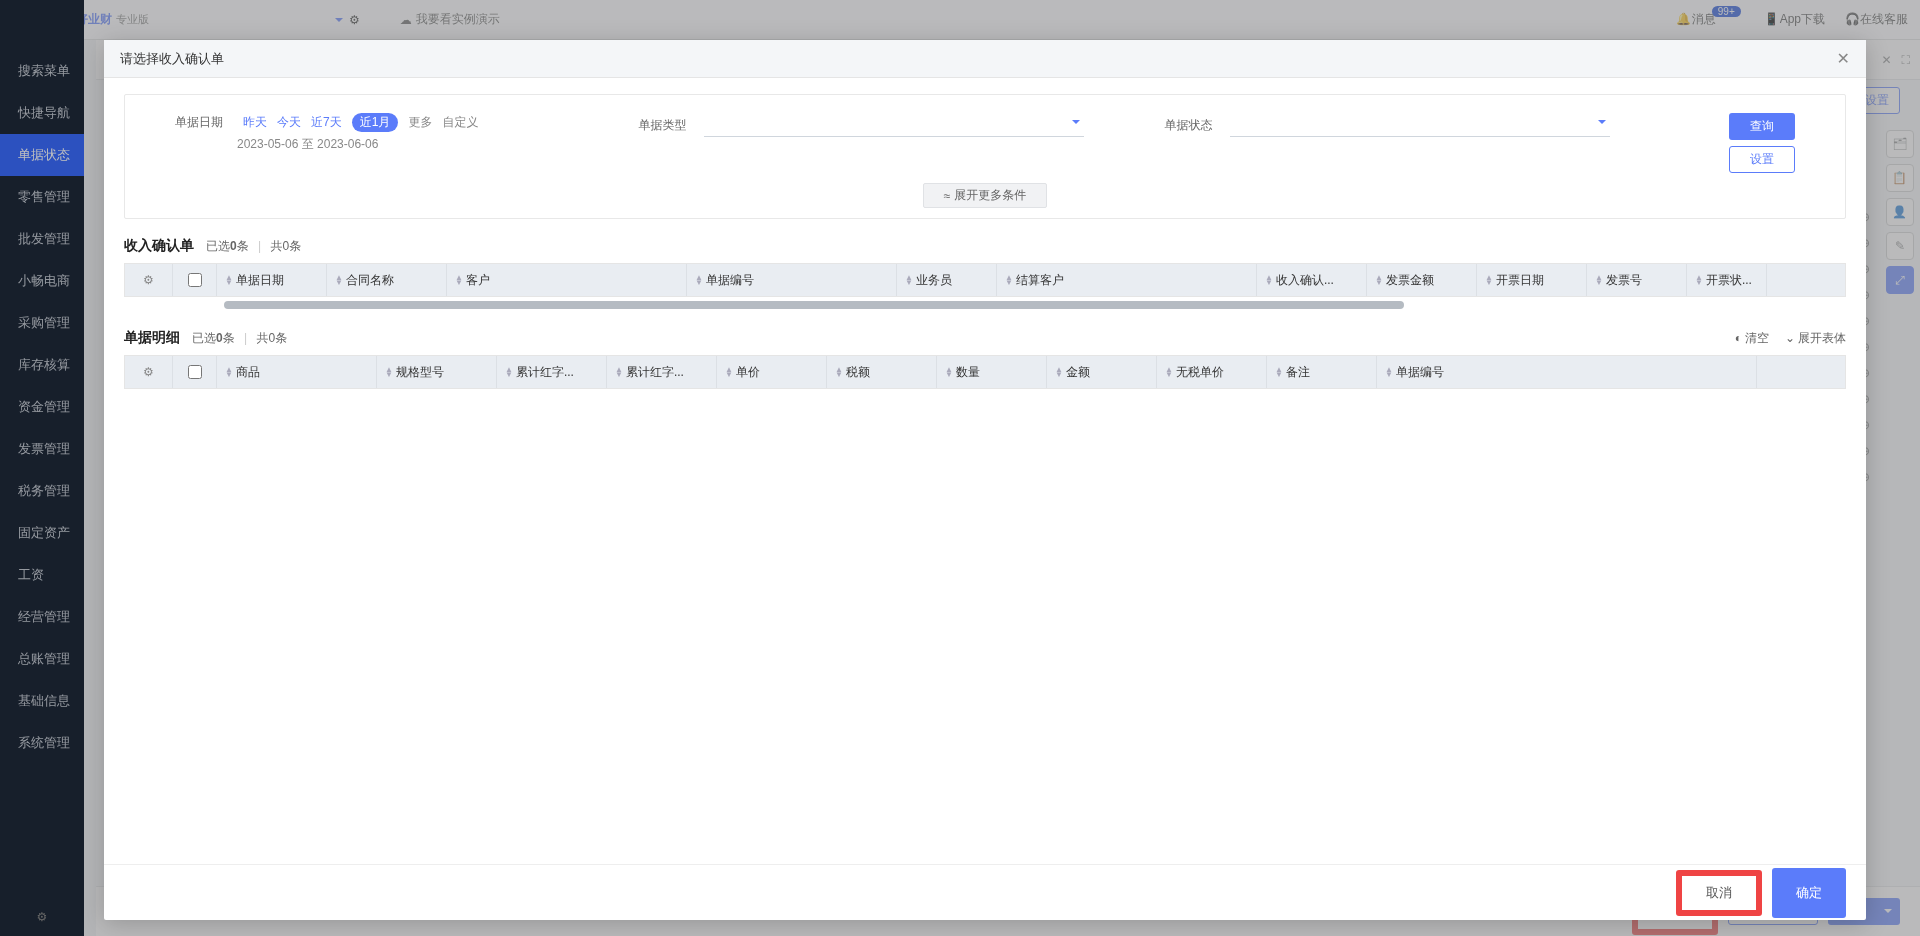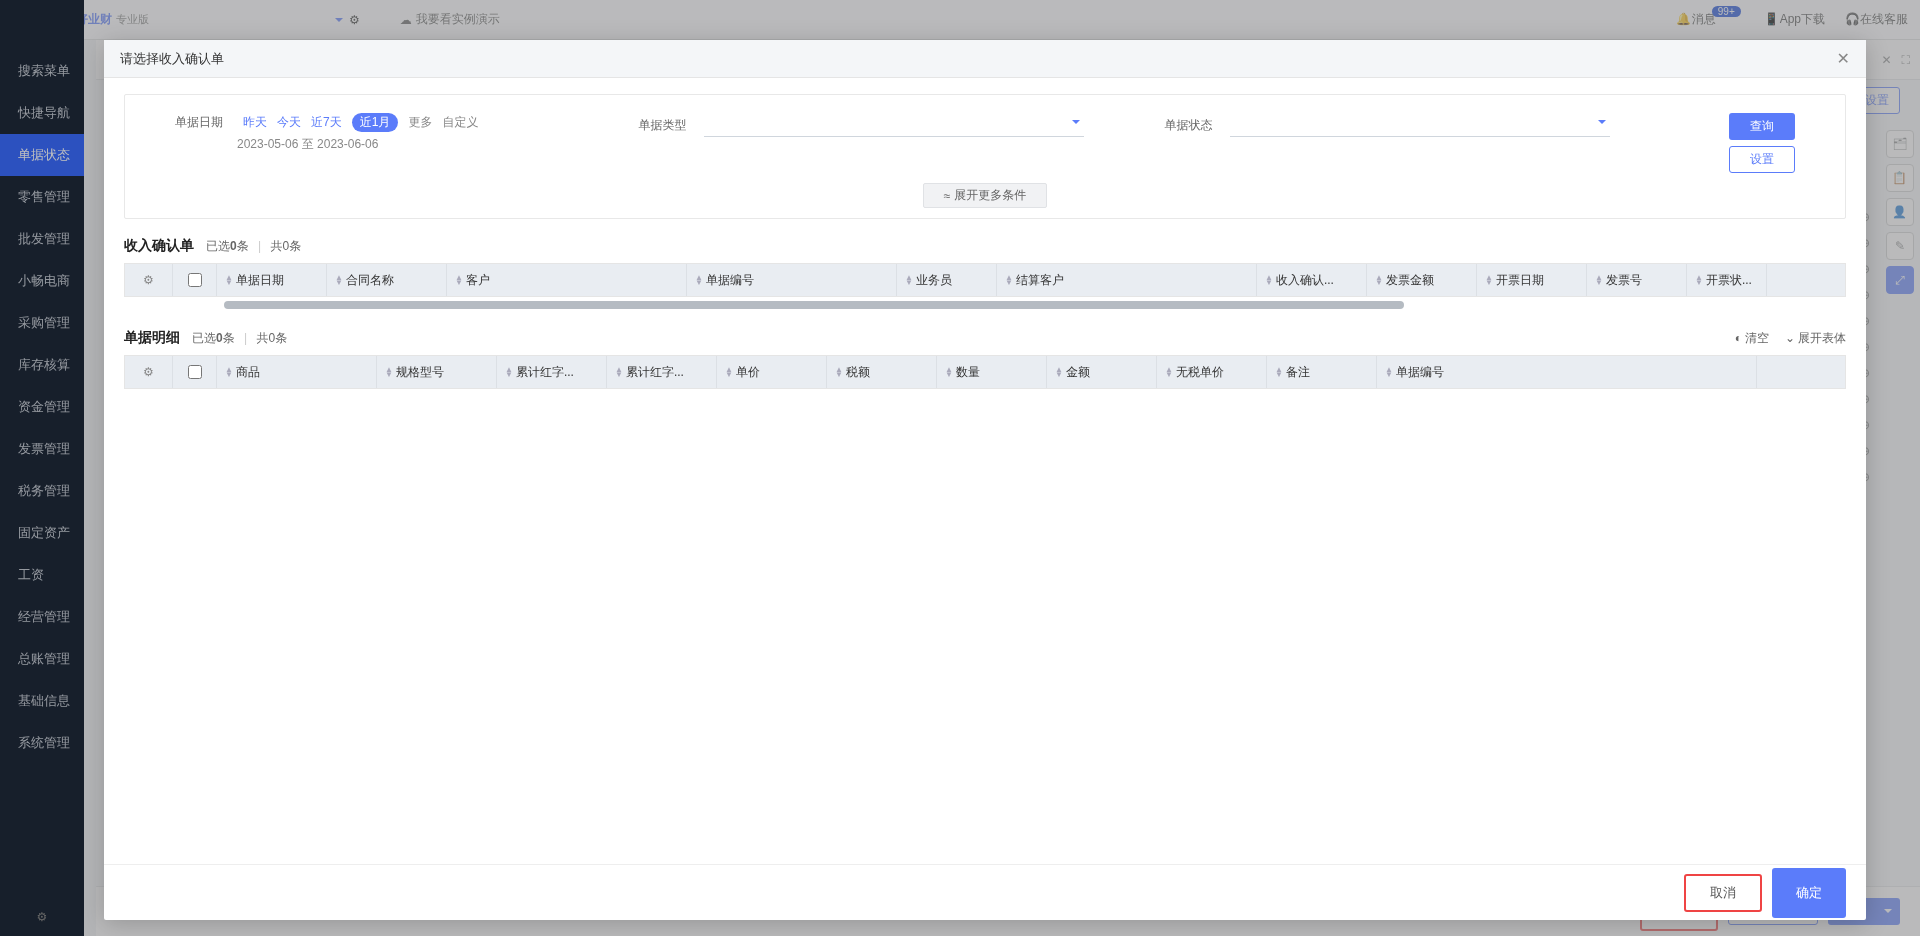--- a/index.html
+++ b/index.html
@@ -81,21 +81,21 @@
 .sort-icons { display: inline-flex; flex-direction: column; line-height: 5px; font-size: 8px; color: #aab; }
 input[type=checkbox] { width: 14px; height: 14px; }
 .table-body { height: 150px; display: flex; align-items: center; justify-content: center; color: #999; font-size: 13px; }
 .hscroll { height: 12px; background: #fff; position: relative; margin-top: 2px; }
 .hscroll-thumb { position: absolute; left: 100px; width: 1180px; top: 2px; height: 8px; background: #b5bbc2; border-radius: 4px; }
 
 .table-body2 { height: 190px; display: flex; align-items: center; justify-content: center; color: #999; font-size: 13px; }
 
 
 .modal-footer { height: 56px; border-top: 1px solid #eee; display: flex; align-items: center; justify-content: flex-end; padding: 0 20px; gap: 10px; }
-.btn-default { background: #fff; border: 2px solid #ef4444; color: #555; padding: 8px 24px; border-radius: 3px; cursor: pointer; font-size: 13px; }
+.btn-default { background: #fff; border: 6px solid #ef4444; color: #555; padding: 8px 24px; border-radius: 3px; cursor: pointer; font-size: 13px; }
 .btn-confirm { background: #5b7cfa; color: #fff; border: none; padding: 16px 24px; border-radius: 3px; cursor: pointer; font-size: 13px; }
 
 .chev-down::after { content: ""; display: inline-block; border: 4px solid transparent; border-top-color: currentColor; transform: translateY(2px); }
 </style>
 </head>
 <body>
 
 <div class="top-header">
   <div class="top-logo">
     <svg viewBox="0 0 24 24">

